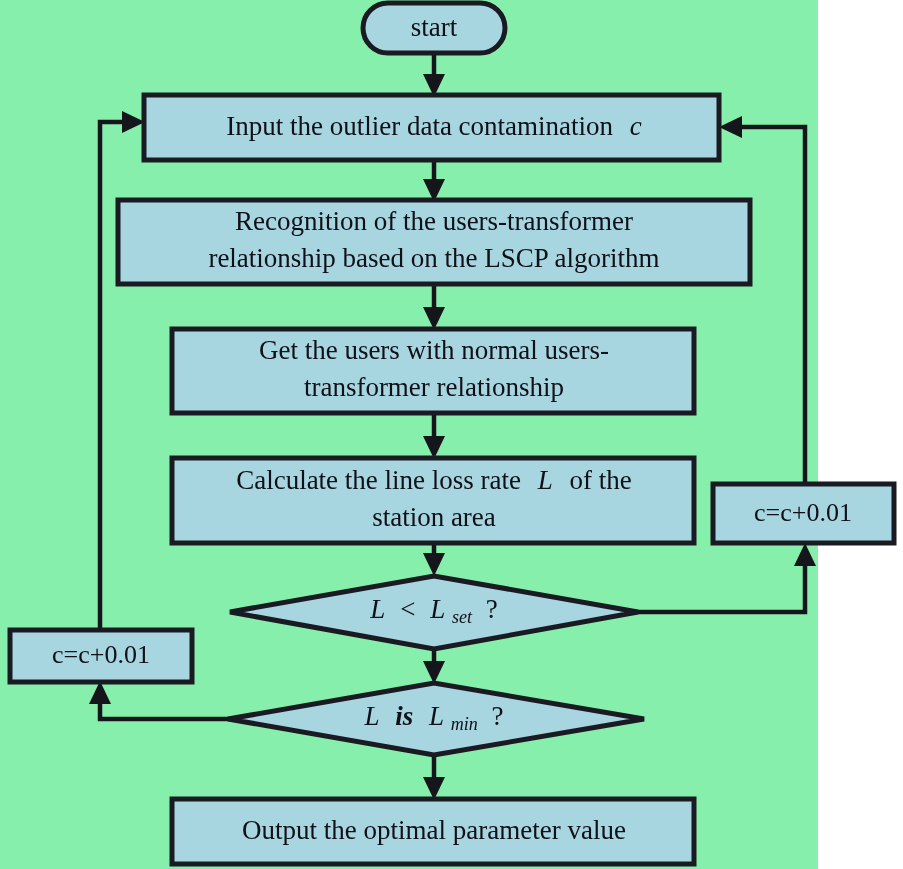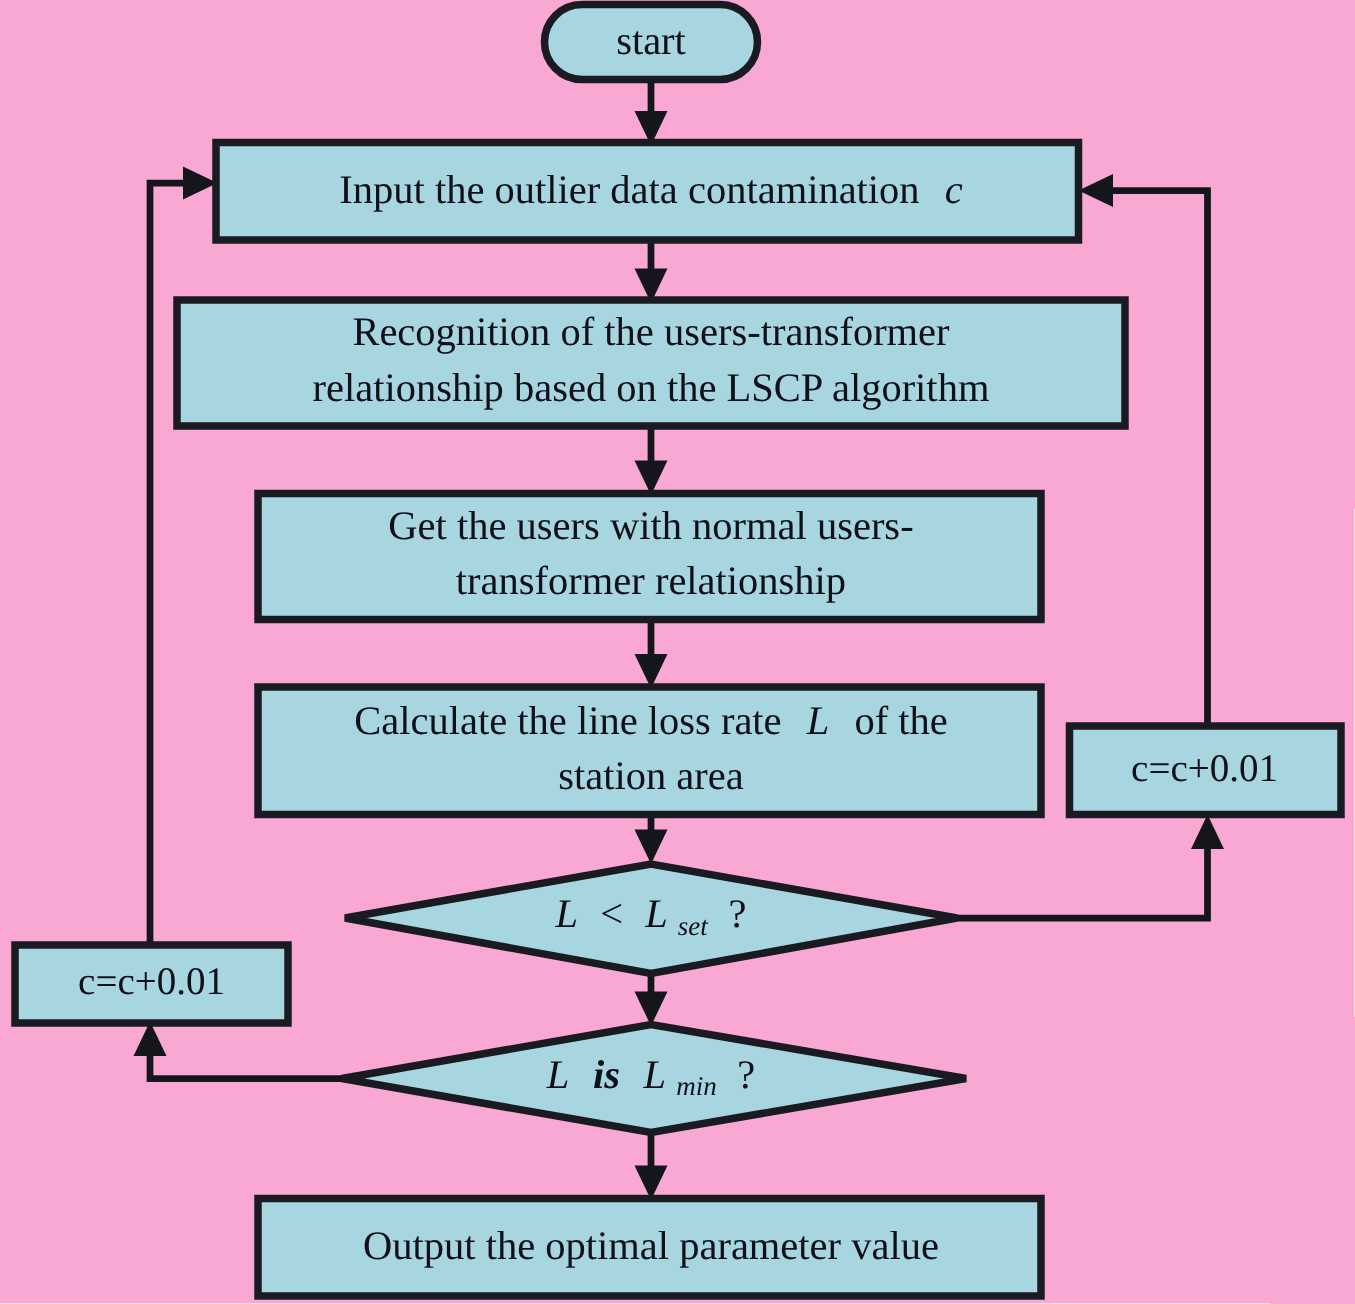--- a/index.html
+++ b/index.html
@@ -8,23 +8,23 @@
     background: #ffffff;
   }
   body {
     width: 903px;
     height: 869px;
     font-family: "Liberation Serif", "DejaVu Serif", serif;
     overflow: hidden;
   }
   #flowchart-root {
     position: relative;
-    width: 903px;
+    width: 818px;
     height: 869px;
-    background: #f9a8d4;
+    background: #86efac;
   }
   svg.fc {
     display: block;
     width: 903px;
     height: 869px;
   }
   .node-shape {
     fill: #a7d5e0;
     stroke: #1a1a22;
     stroke-width: 5;

